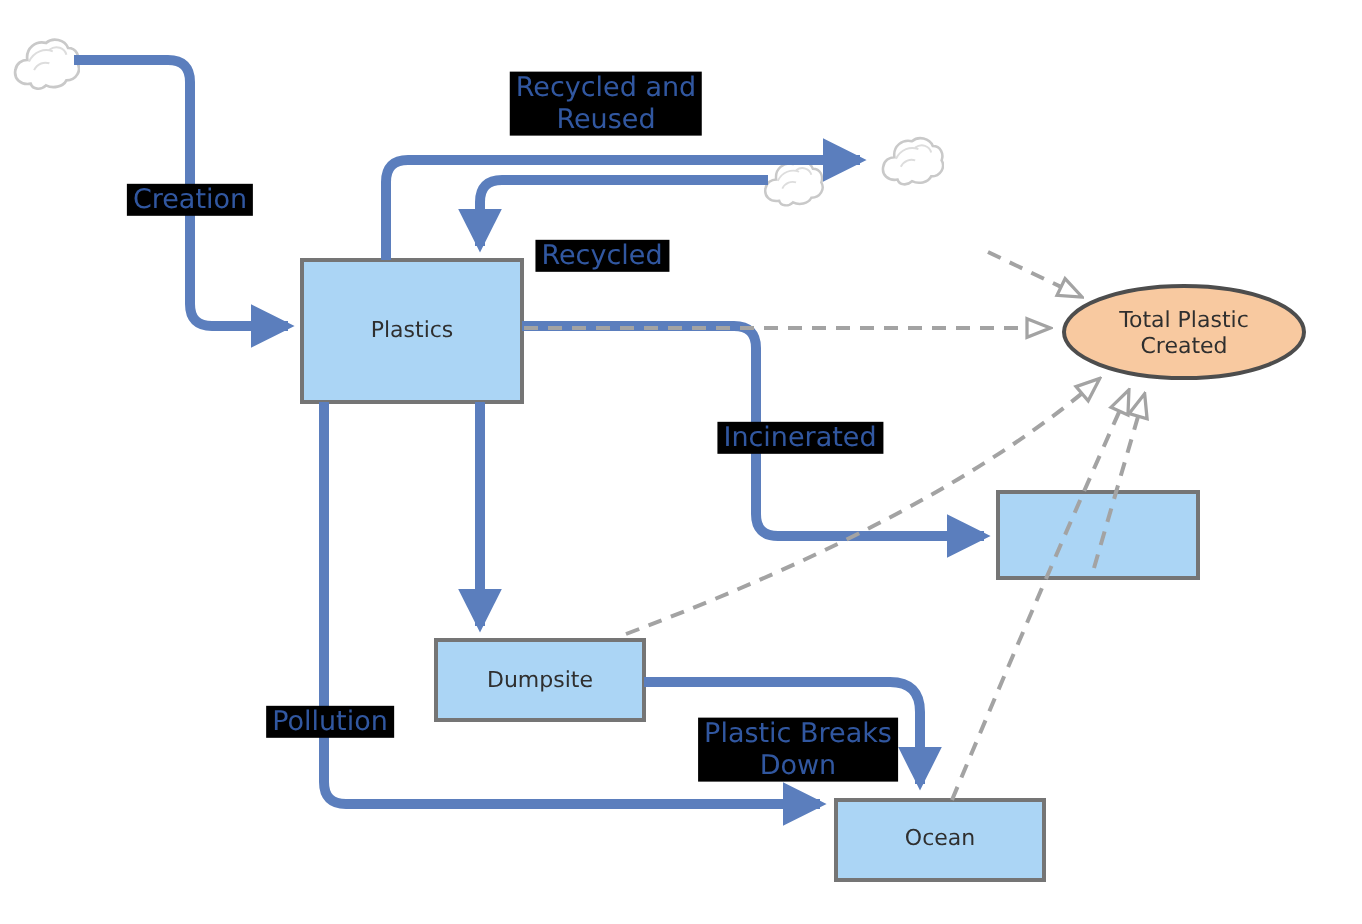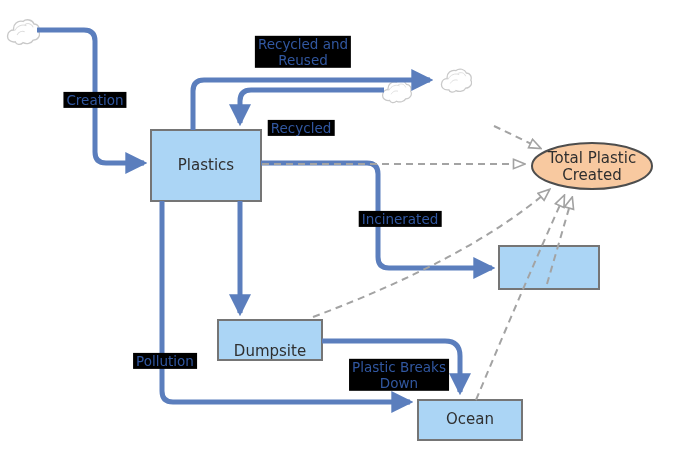--- a/index.html
+++ b/index.html
@@ -46,21 +46,21 @@
     background: #000000;
     padding: 0 3px;
     white-space: pre-line;
     text-align: center;
     line-height: 1.2;
     font-weight: 500;
   }
   .node-lbl {
     position: absolute;
     transform: translate(-50%, -50%);
-    font-size: 15px;
+    font-size: 11px;
     color: var(--node_text);
     white-space: pre-line;
     text-align: center;
     line-height: 1.15;
   }
 </style>
 </head>
 <body>
 
 <div class="canvas">
@@ -107,18 +107,18 @@
   <div class="lbl" style="left:95px;  top:100px;">Creation</div>
   <div class="lbl" style="left:303px; top:52px;">Recycled and
 Reused</div>
   <div class="lbl" style="left:301px; top:128px;">Recycled</div>
   <div class="lbl" style="left:400px; top:219px;">Incinerated</div>
   <div class="lbl" style="left:165px; top:361px;">Pollution</div>
   <div class="lbl" style="left:399px; top:362px;margin-top:13px;">Plastic Breaks
 Down</div>
 
   <div class="node-lbl" style="left:206px; top:166px;">Plastics</div>
-  <div class="node-lbl" style="left:270px; top:341px;margin-top:11px;">Dumpsite</div>
+  <div class="node-lbl" style="left:270px; top:341px;">Dumpsite</div>
   <div class="node-lbl" style="left:470px; top:420px;">Ocean</div>
   <div class="node-lbl" style="left:592px; top:167px;">Total Plastic
 Created</div>
 
 </div>
 
 </body></html>

